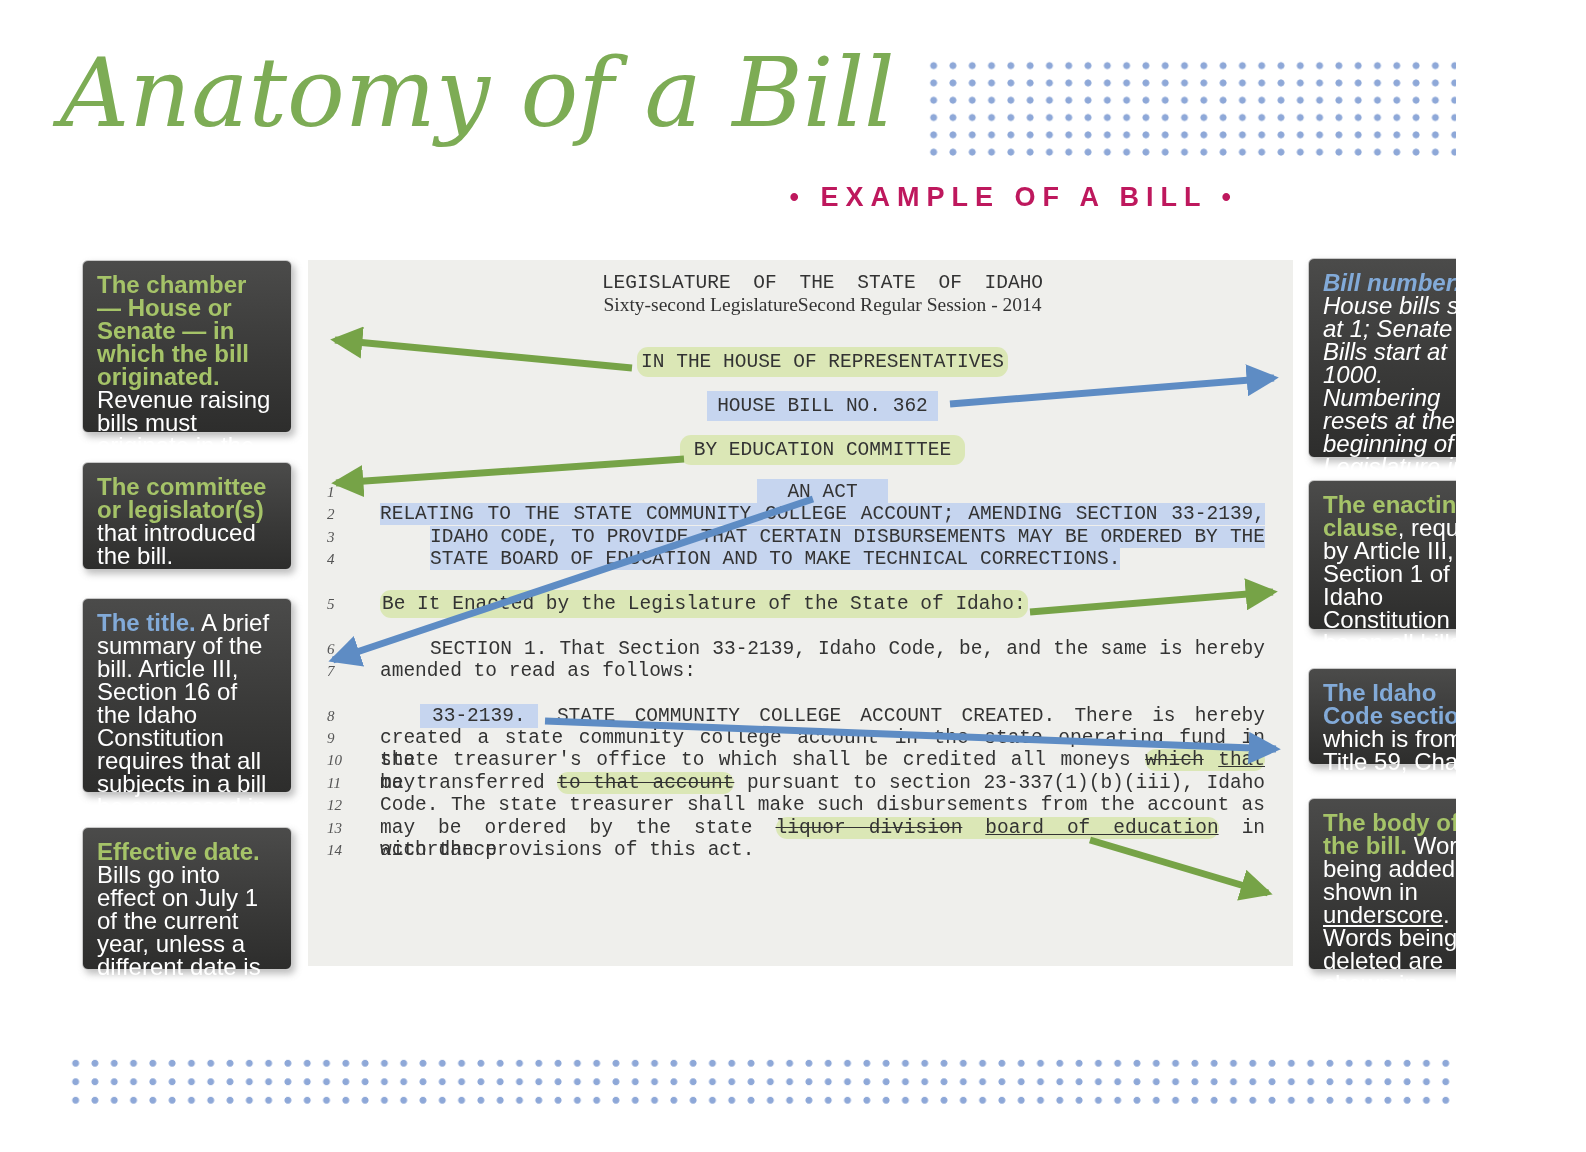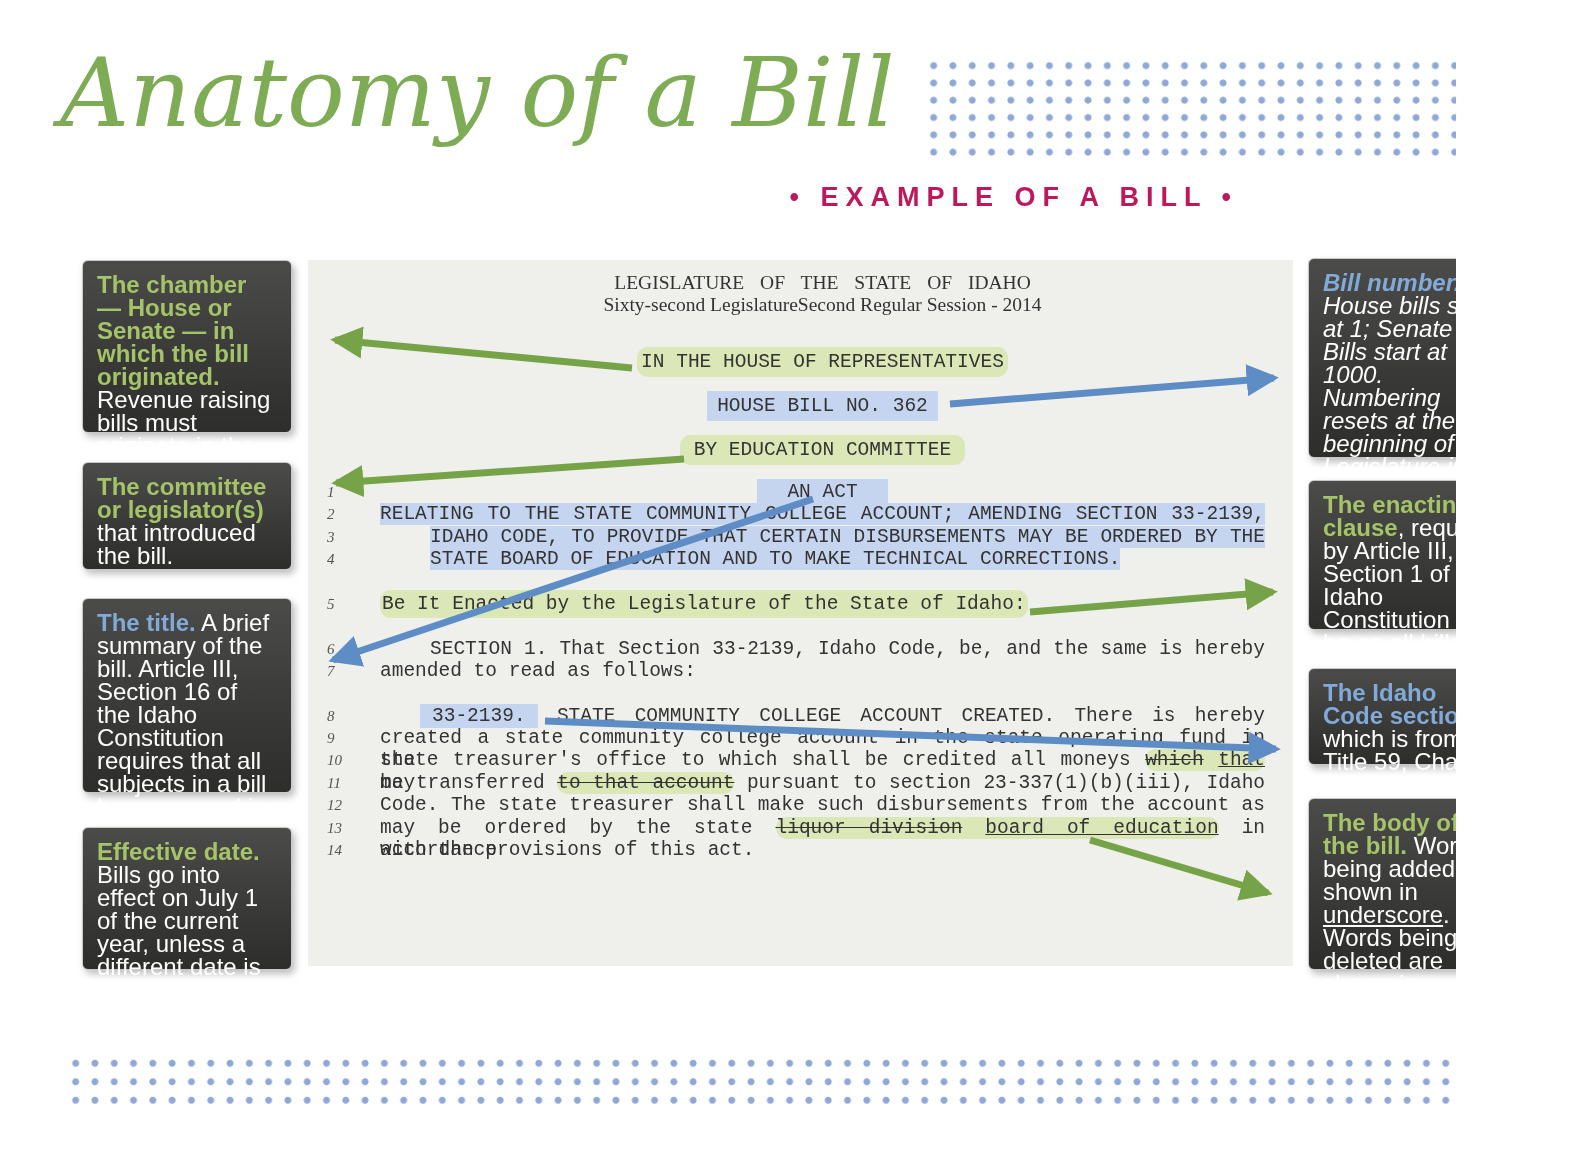--- a/index.html
+++ b/index.html
@@ -21,21 +21,21 @@
   .dots-bottom{left:66px;top:1054px;width:1458px;height:54px;background-size:19.3px 18.5px;}
 
   
   .doc{position:absolute;left:308px;top:260px;width:985px;height:706px;background:#efefec;
       font-family:"Liberation Mono",monospace;font-size:19.5px;color:#333;
       padding:12px 28px 0 72px;box-sizing:border-box;}
   .bline{position:relative;height:22.4px;line-height:22.4px;white-space:normal;}
   .tall{height:30px;line-height:30px;}
   .gap16{height:16px;} .gap14{height:14px;} .gap30{height:30px;} .gap22{height:22.4px;}
   .ctr{text-align:center;}
-  .hdr1{text-align:center;word-spacing:11px;font-family:Liberation Serif, serif;}
+  .hdr1{text-align:center;word-spacing:11px;}
   .hdr2{display:flex;justify-content:center;font-family:Liberation Serif, serif;}
   .num{position:absolute;left:-53px;top:0;font-family:"Liberation Serif",serif;
       font-style:italic;font-size:15px;color:#555;}
   .j{text-align:justify;text-align-last:justify;}
   .in1{padding-left:50px;} .in2{padding-left:40px;}
   .hl-g{background:#dbe7b6;border-radius:11px;}
   .hl-b{background:#c6d5ef;}
   .standalone{display:inline-block;line-height:24px;}
   .pad-house{padding:3px 4px;} .pad-bill{padding:3px 10px;} .pad-com{padding:3px 14px;}
   .pad-act{padding:2px 30px;} .pad-enact{padding:3px 2px;} .pad-code{padding:1px 12px;}

